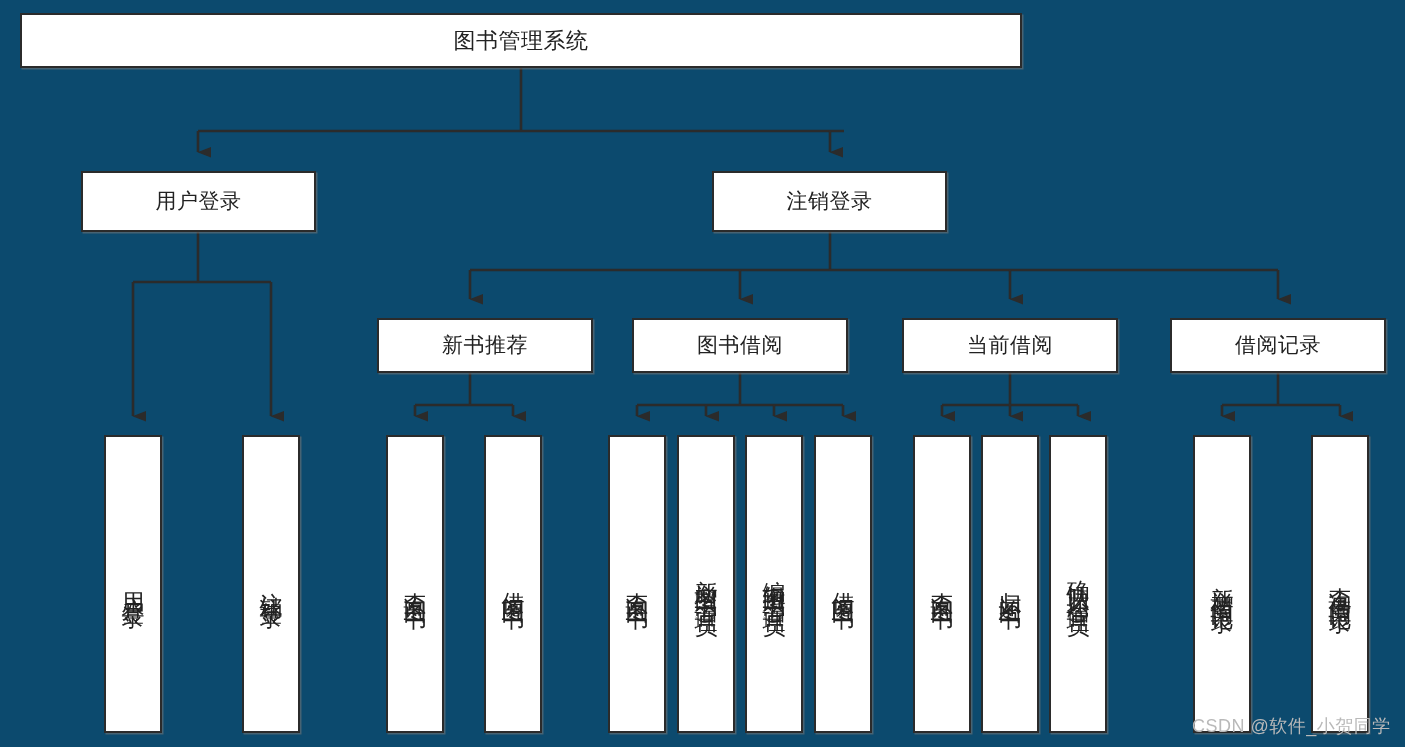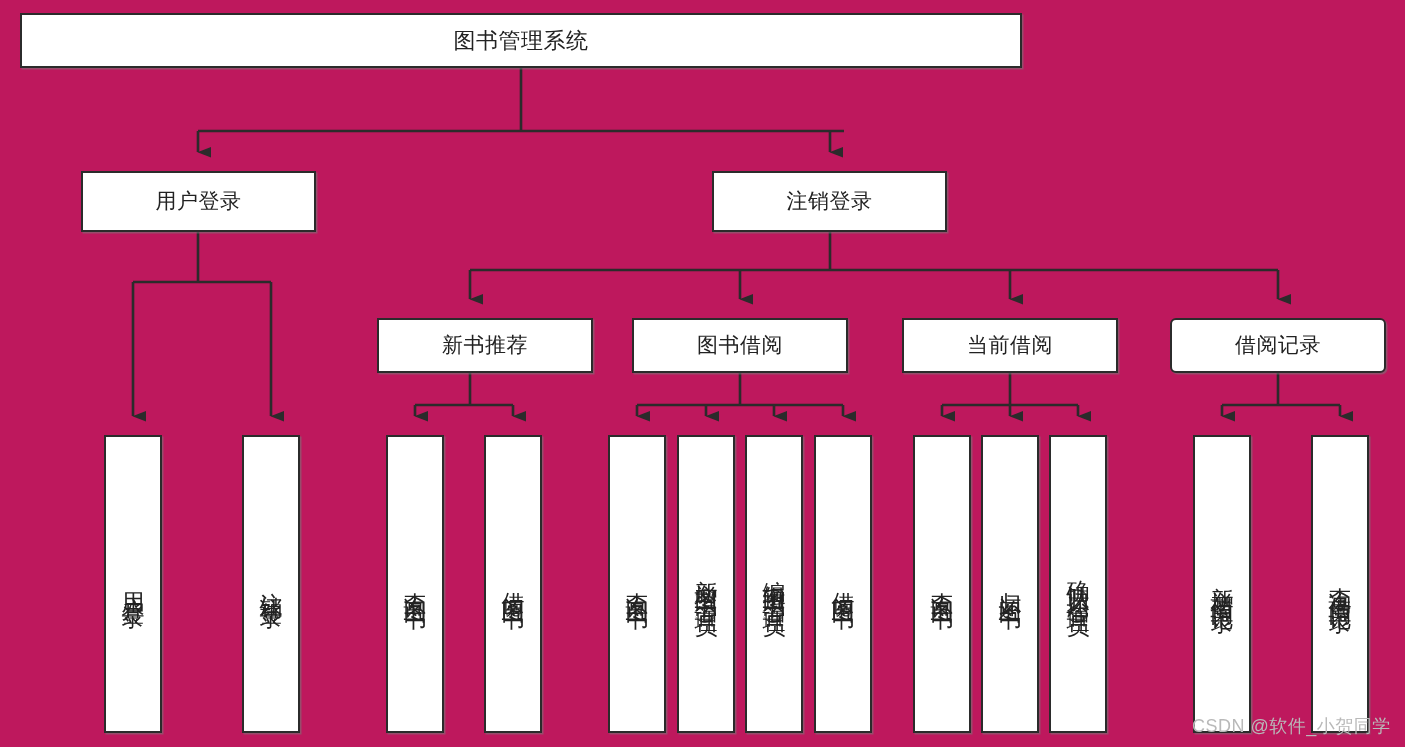--- a/index.html
+++ b/index.html
@@ -10,21 +10,21 @@
   }
   body {
     font-family: "Liberation Sans", "DejaVu Sans", sans-serif;
     color: #1b1b1b;
   }
   #canvas {
     position: relative;
     width: 1405px;
     height: 747px;
     overflow: hidden;
-    background: #be185d;
+    background: #0c4a6e;
   }
   #edges {
     position: absolute;
     left: 0;
     top: 0;
     width: 1405px;
     height: 747px;
     pointer-events: none;
   }
   .node {
@@ -146,21 +146,21 @@
   </div>
 
   <div class="node h" style="left:632px; top:318px; width:216px; height:55px;">
     <span class="label">图书借阅</span>
   </div>
 
   <div class="node h" style="left:902px; top:318px; width:216px; height:55px;">
     <span class="label">当前借阅</span>
   </div>
 
-  <div class="node h" style="left:1170px; top:318px; width:216px; height:55px;border-radius:6px;">
+  <div class="node h" style="left:1170px; top:318px; width:216px; height:55px;">
     <span class="label">借阅记录</span>
   </div>
 
   <div class="node v" style="left:104px; top:435px; width:58px; height:298px;">
     <span class="label">用户登录</span>
   </div>
 
   <div class="node v" style="left:242px; top:435px; width:58px; height:298px;">
     <span class="label">注销登录</span>
   </div>

